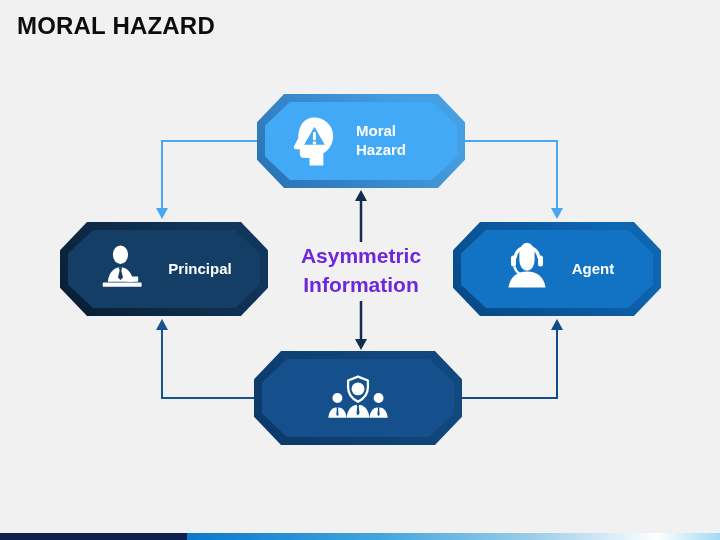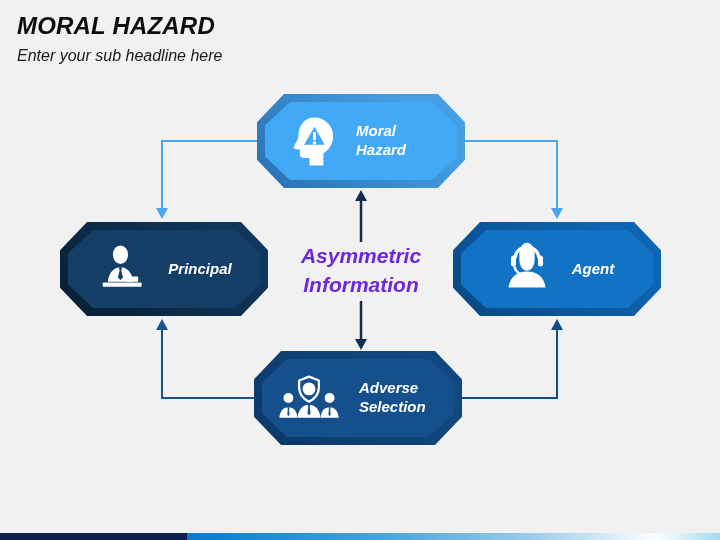--- a/index.html
+++ b/index.html
@@ -1,19 +1,18 @@
 <!DOCTYPE html>
 <html><head>
 <meta charset="utf-8">
 <style>
   html,body{margin:0;padding:0;}
   .slide{
     position:relative;width:720px;height:540px;background:#f1f1f2;overflow:hidden;
     font-family:"Liberation Sans", sans-serif;
-    font-style:italic;
   }
   
   .hdr{position:absolute;left:17px;top:12px;}
   .title{font-size:24px;font-weight:700;color:#0d0d0d;margin:0;letter-spacing:0.2px;}
   .subtitle{font-size:16px;font-weight:400;color:#1a1a1a;margin:7px 0 0 0;}
   
   .node{position:absolute;width:208px;height:94px;}
   .oct{position:absolute;clip-path:polygon(13% 0,87% 0,100% 30%,100% 42%,100% 58%,100% 70%,87% 100%,13% 100%,0 70%,0 58%,0 42%,0 30%);}
   .outer{inset:0;}
   .inner{inset:8px;}
@@ -39,21 +38,20 @@
   .bar-navy{left:0;width:187px;background:#0d2050;}
   .bar-grad{left:187px;width:533px;background:linear-gradient(90deg,#0b79cb 0%,#3fa3dd 35%,#9ccdea 65%,#fdffff 88%,#a5daf1 100%);}
 </style>
 </head>
 <body>
 
 <div class="slide">
 
   <div class="hdr">
     <h1 class="title">MORAL HAZARD</h1>
-    <p class="subtitle">Enter your sub headline here</p>
   </div>
 
   <svg class="connectors" width="720" height="540" viewBox="0 0 720 540">
 
     <path d="M259 141 H162 V209" fill="none" stroke="#47a7f3" stroke-width="2"></path>
     <polygon points="156,208 168,208 162,219" fill="#47a7f3"></polygon>
 
     <path d="M463 141 H557 V209" fill="none" stroke="#47a7f3" stroke-width="2"></path>
     <polygon points="551,208 563,208 557,219" fill="#47a7f3"></polygon>
 
@@ -125,21 +123,20 @@
         <circle cx="42" cy="20" r="8.5" fill="#ffffff"></circle>
         <path fill="#ffffff" d="M27 58c1-11 7-17 15-17s14 6 15 17z"></path>
         <path fill="#15508c" d="M40 40h4l-1 3 1 9-2 3-2-3 1-9z"></path>
         <circle cx="15" cy="32" r="6.5" fill="#ffffff"></circle>
         <path fill="#ffffff" d="M3 58c1-9 5-14 12-14s11 5 12 14z"></path>
         <path fill="#15508c" d="M13.5 44h3l-0.7 2.5 0.7 7-1.5 2.5-1.5-2.5 0.7-7z"></path>
         <circle cx="69" cy="32" r="6.5" fill="#ffffff"></circle>
         <path fill="#ffffff" d="M57 58c1-9 5-14 12-14s11 5 12 14z"></path>
         <path fill="#15508c" d="M67.5 44h3l-0.7 2.5 0.7 7-1.5 2.5-1.5-2.5 0.7-7z"></path>
       </svg>
-      <span class="label">Adverse Selection</span>
     </div>
   </div>
 
   <div class="center-label">Asymmetric Information</div>
 
   <div class="bar bar-navy"></div>
   <div class="bar bar-grad"></div>
 
 </div>
 

